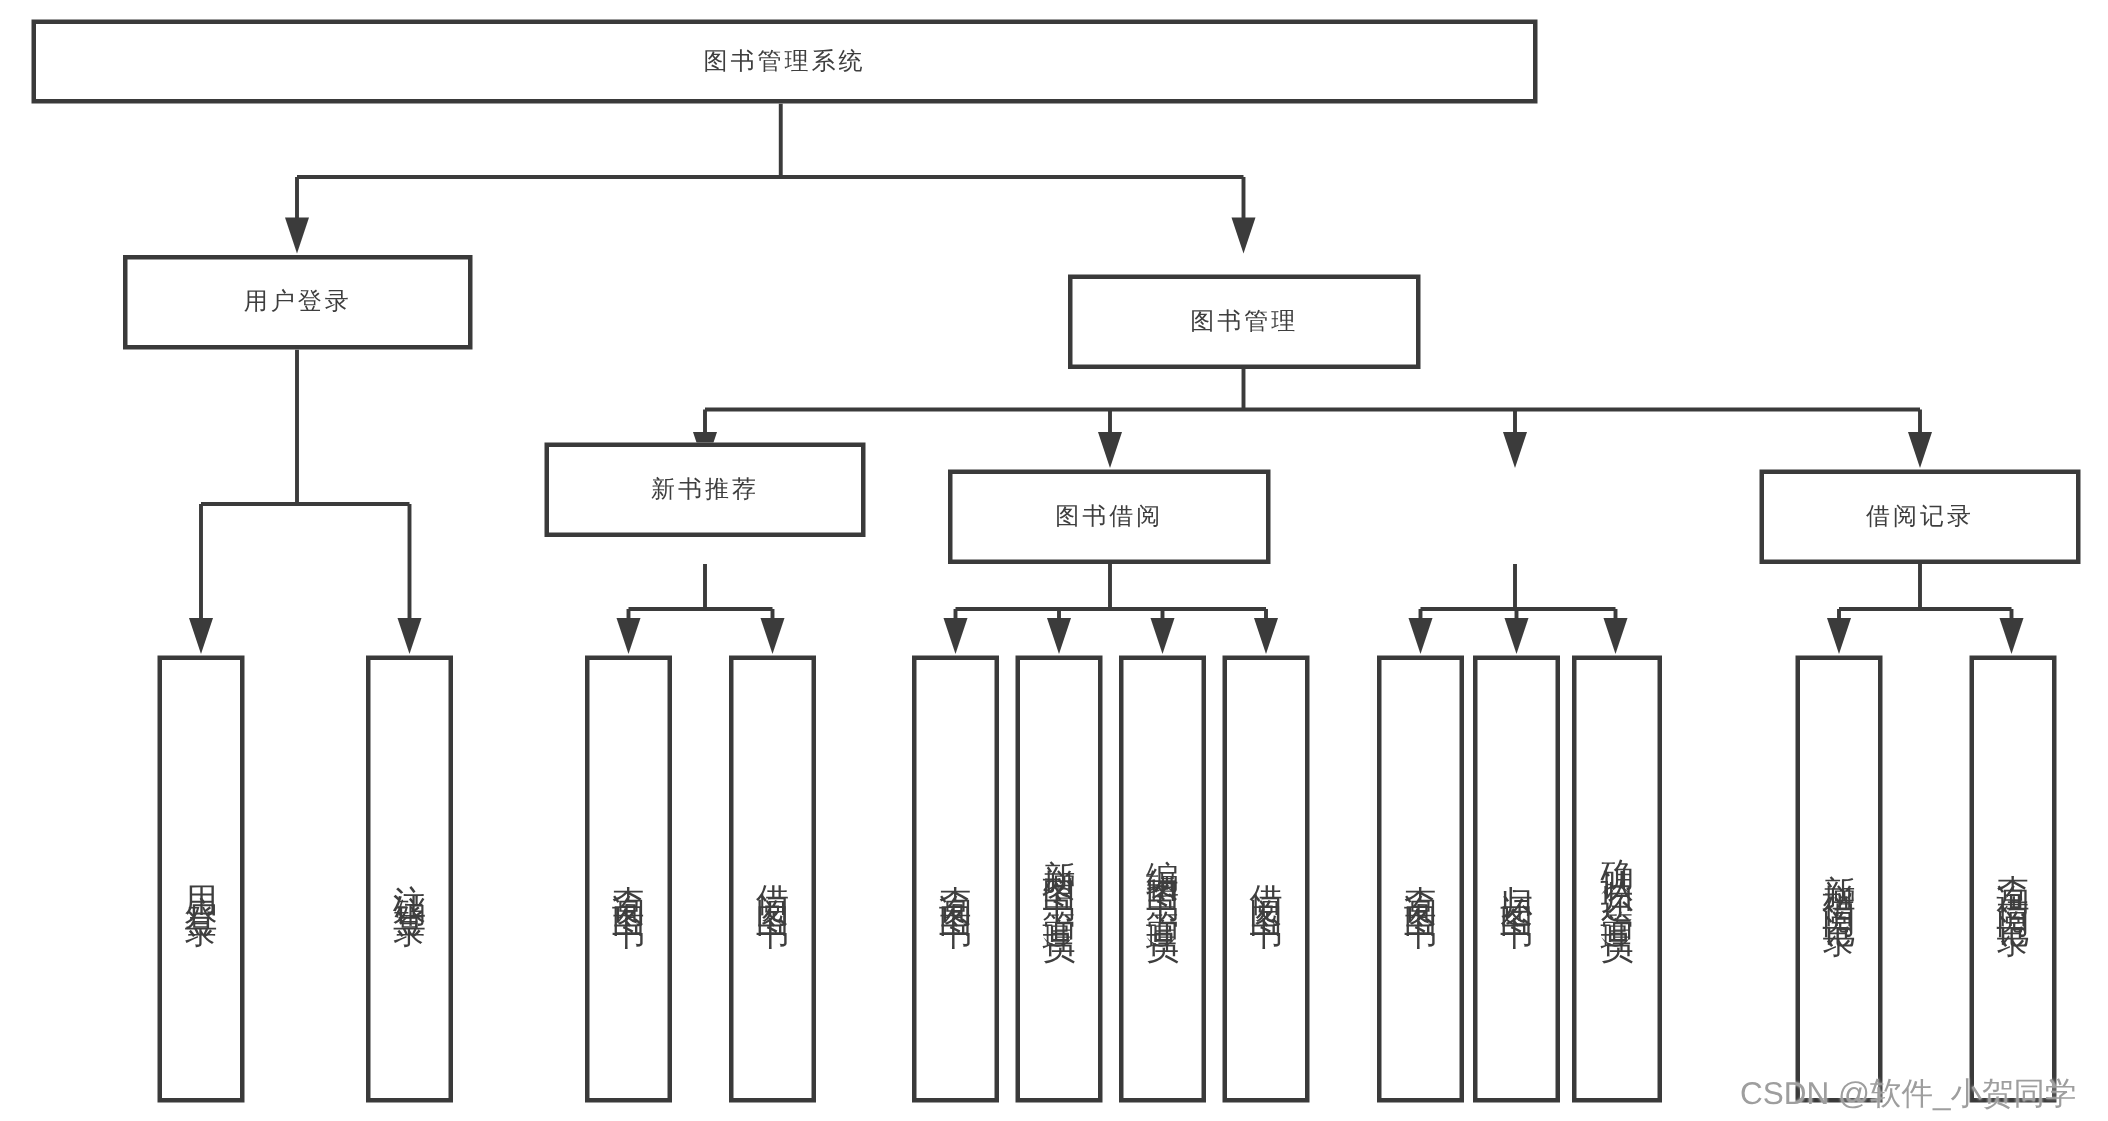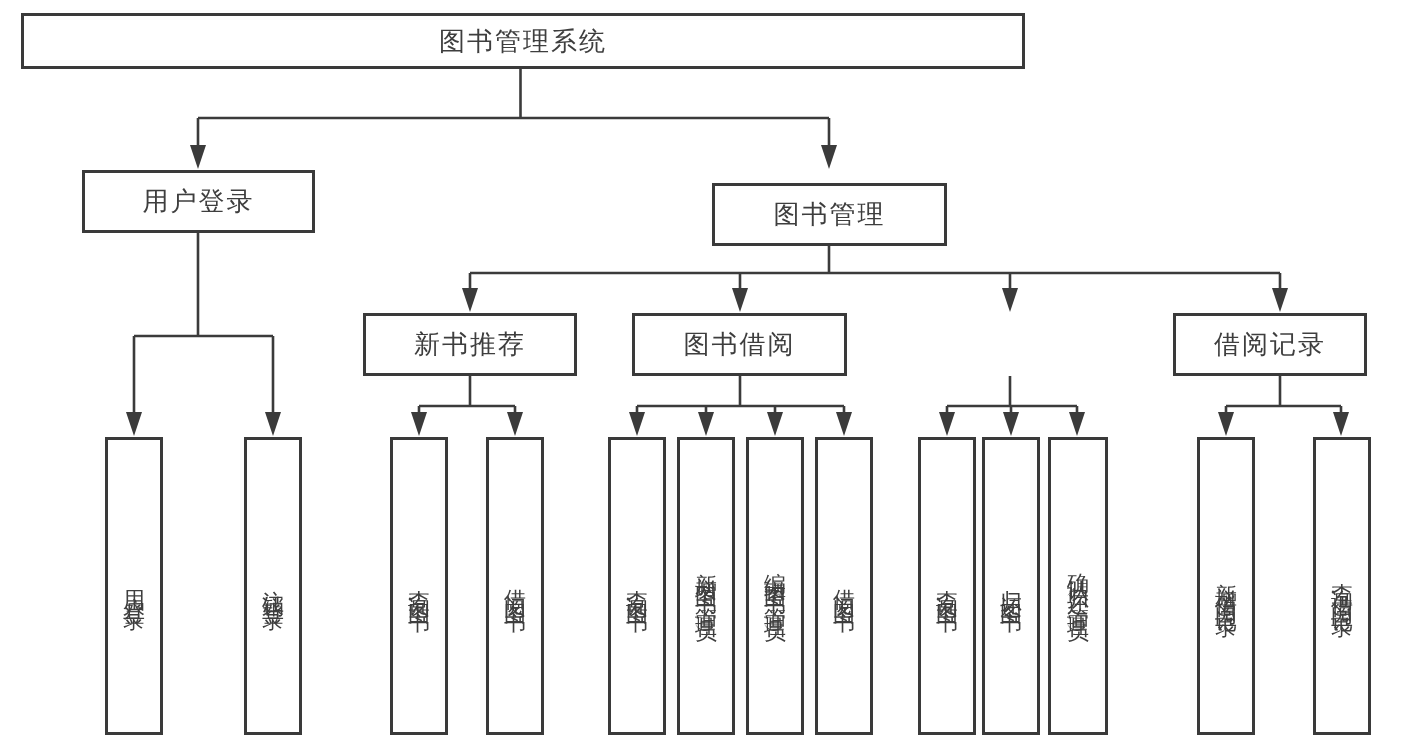--- a/index.html
+++ b/index.html
@@ -25,21 +25,21 @@
     position: absolute;
     box-sizing: border-box;
     border: 3px solid #3a3a3a;
     background: #ffffff;
     display: flex;
     align-items: center;
     justify-content: center;
     color: #3e3e3e;
   }
   .hnode {
-    font-size: 26px;
+    font-size: 16px;
     letter-spacing: 2px;
     text-align: center;
   }
   .vnode {
     writing-mode: vertical-rl;
     text-orientation: mixed;
     font-size: 22px;
     letter-spacing: 7px;
     line-height: 1;
   }
@@ -52,24 +52,24 @@
     color: #9e9e9e;
     white-space: nowrap;
     text-shadow: 0 0 2px #ffffff;
     z-index: 5;
   }
 
   
   .n-root            { left: 21px;   top: 13px;  width: 1004px; height: 56px; }
   .n-user-login      { left: 82px;   top: 170px; width: 233px;  height: 63px; }
   .n-book-mgmt       { left: 712px;  top: 170px; width: 235px;  height: 63px; margin-top: 13px; }
-  .n-new-book        { left: 363px;  top: 313px; width: 214px;  height: 63px; }
+  .n-new-book        { left: 363px;  top: 295px; width: 214px;  height: 63px; }
   .n-book-borrow     { left: 632px;  top: 313px; width: 215px;  height: 63px; }
   .n-current-borrow  { left: 903px;  top: 313px; width: 214px;  height: 63px; }
-  .n-borrow-records  { left: 1173px; top: 313px; width: 194px;  height: 63px; }
+  .n-borrow-records  { left: 1173px; top: 313px; width: 214px;  height: 63px; }
 
   
   .leaf { top: 437px; width: 58px; height: 298px; }
   .l-user-login        { left: 105px; }
   .l-logout            { left: 244px; }
   .l-query-book-a      { left: 390px; }
   .l-borrow-book-a     { left: 486px; }
   .l-query-book-b      { left: 608px; }
   .l-add-book          { left: 677px; }
   .l-edit-book         { left: 746px; }
@@ -137,14 +137,15 @@
   <div class="node vnode leaf l-edit-book">编辑图书（管理员）</div>
   <div class="node vnode leaf l-borrow-book-b">借阅图书</div>
 
   <div class="node vnode leaf l-query-book-c">查询图书</div>
   <div class="node vnode leaf l-return-book">归还图书</div>
   <div class="node vnode leaf l-confirm-return">确认归还（管理员）</div>
 
   <div class="node vnode leaf l-add-record">新增借阅记录</div>
   <div class="node vnode leaf l-query-record">查询借阅记录</div>
 
+  <div class="watermark">CSDN @软件_小贺同学</div>
 
 </div>
 
 </body></html>

